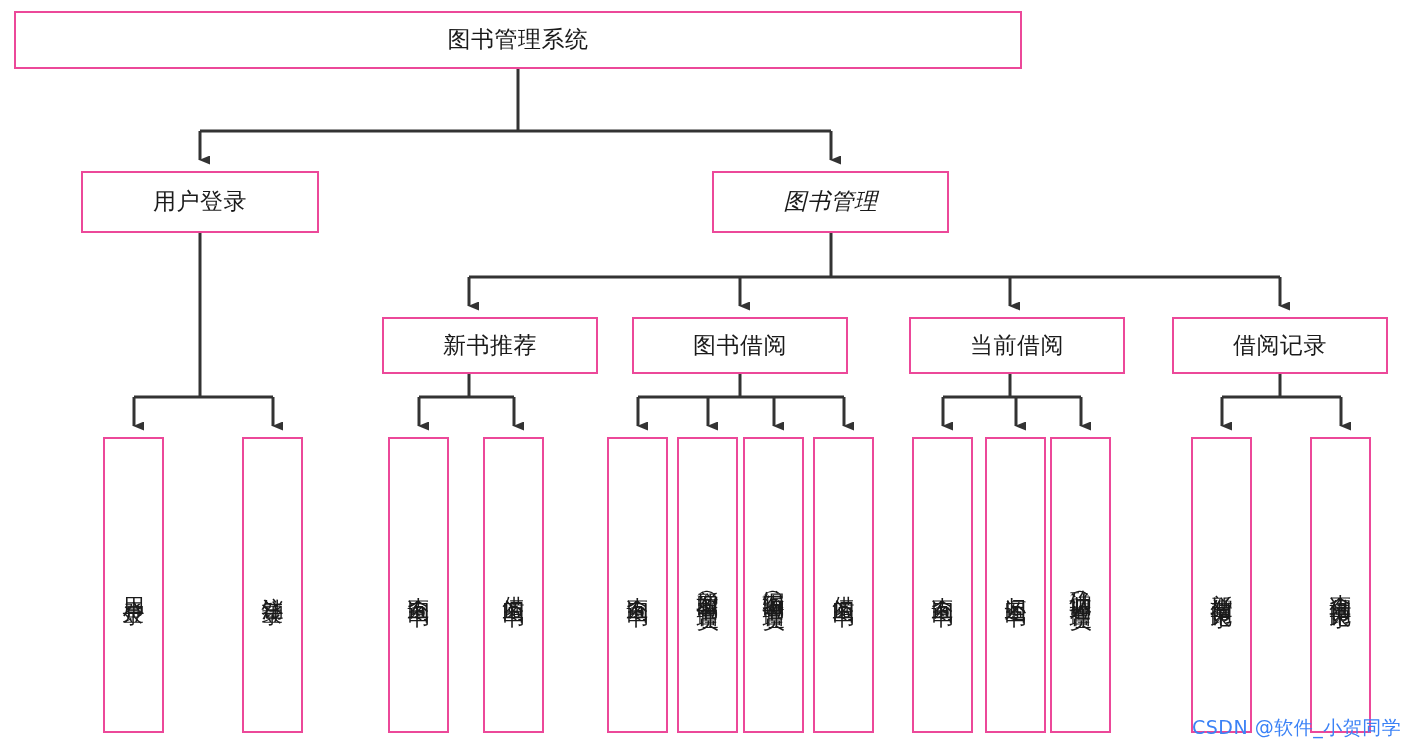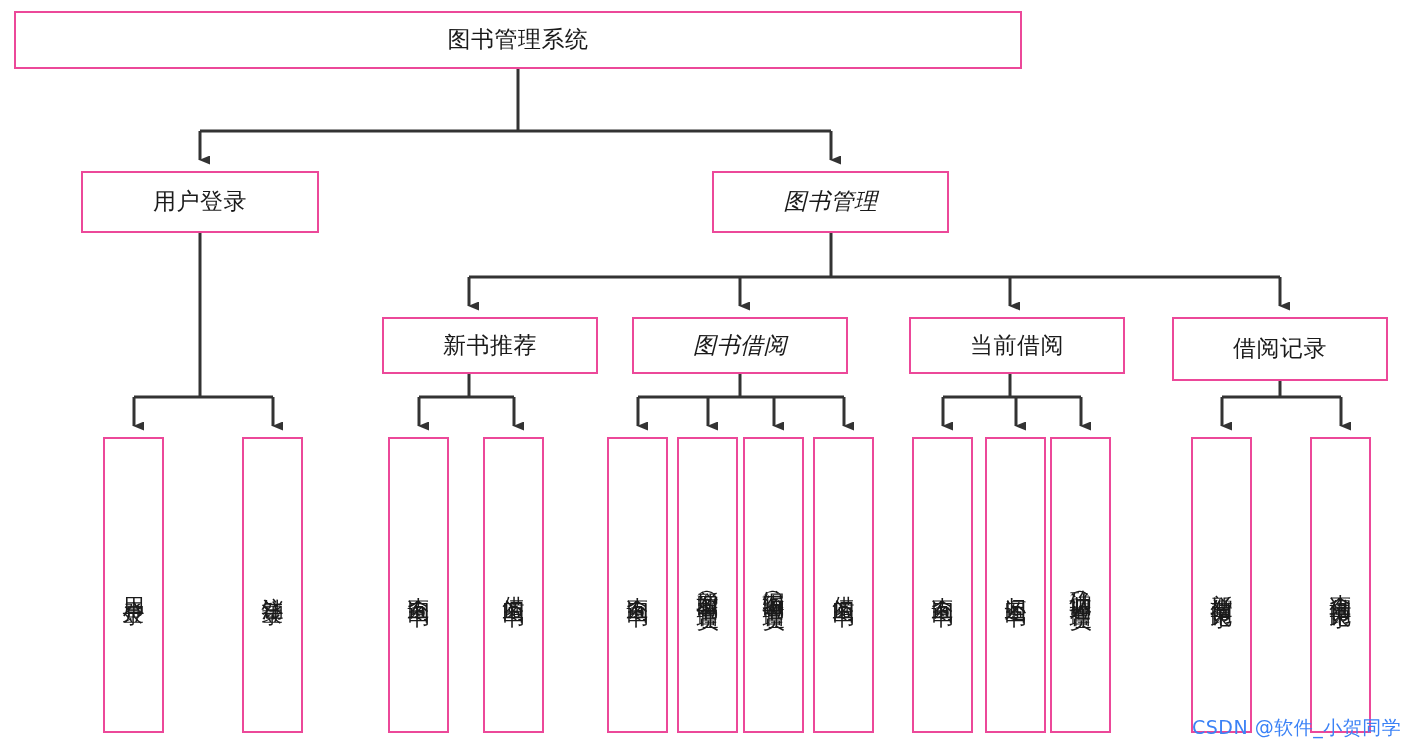--- a/index.html
+++ b/index.html
@@ -107,23 +107,23 @@
         <path d="M 1341 397 L 1341 426" marker-end="url(#arrowhead)"></path>
       </g>
   </svg>
 
   <div class="node node-h" style="left: 14px; top: 11px; width: 1008px; height: 58px;">图书管理系统</div>
 
   <div class="node node-h" style="left: 81px; top: 171px; width: 238px; height: 62px;">用户登录</div>
   <div class="node node-h" style="left: 712px; top: 171px; width: 237px; height: 62px; font-style: italic;">图书管理</div>
 
   <div class="node node-h" style="left: 361px; top: 317px; width: 216px; height: 57px; margin-left: 21px;">新书推荐</div>
-  <div class="node node-h" style="left: 632px; top: 317px; width: 216px; height: 57px; font-style: italic;">图书借阅</div>
+  <div class="node node-h" style="left: 632px; top: 317px; width: 216px; height: 57px;">图书借阅</div>
   <div class="node node-h" style="left: 902px; top: 317px; width: 216px; height: 57px; margin-left: 7px;">当前借阅</div>
-  <div class="node node-h" style="left: 1172px; top: 317px; width: 216px; height: 64px;">借阅记录</div>
+  <div class="node node-h" style="left: 1172px; top: 317px; width: 216px; height: 57px;">借阅记录</div>
 
   <div class="node node-v" style="left: 103px; top: 437px; width: 61px; height: 296px;">用户登录</div>
   <div class="node node-v" style="left: 242px; top: 437px; width: 61px; height: 296px;">注销登录</div>
 
   <div class="node node-v" style="left: 388px; top: 437px; width: 61px; height: 296px;">查询图书</div>
   <div class="node node-v" style="left: 483px; top: 437px; width: 61px; height: 296px;">借阅图书</div>
 
   <div class="node node-v" style="left: 607px; top: 437px; width: 61px; height: 296px;">查询图书</div>
   <div class="node node-v" style="left: 677px; top: 437px; width: 61px; height: 296px;">新增图书（管理员）</div>
   <div class="node node-v" style="left: 743px; top: 437px; width: 61px; height: 296px;">编辑图书（管理员）</div>

